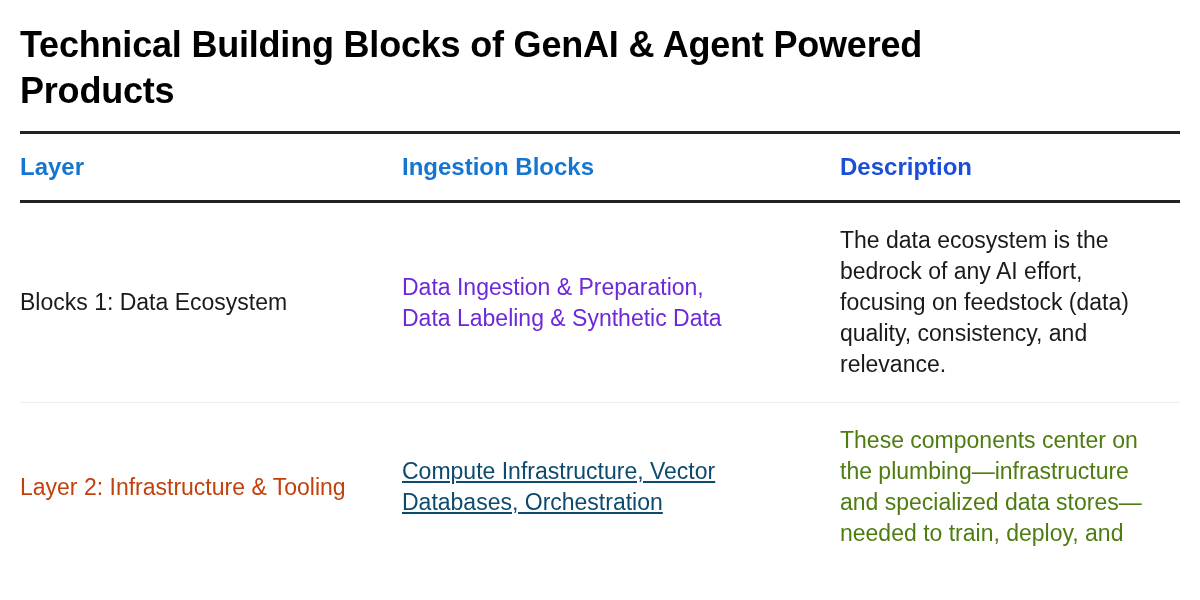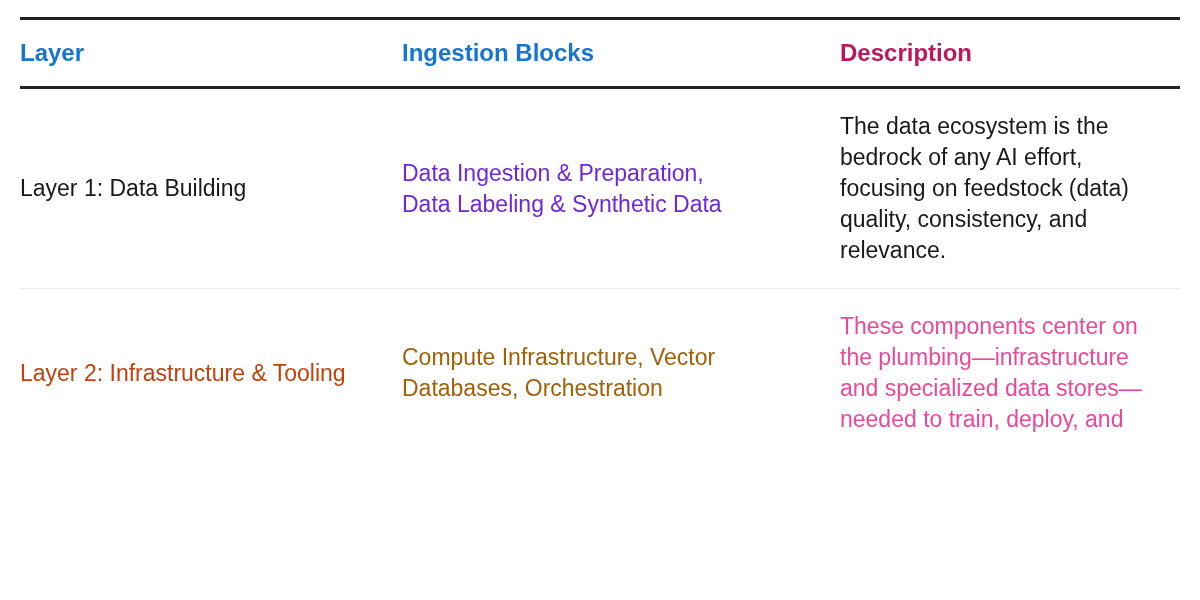--- a/index.html
+++ b/index.html
@@ -90,60 +90,61 @@
   .cell-text {
     display: block;
     white-space: pre-line;
   }
 </style>
 </head>
 <body style="background: rgb(255, 255, 255);">
 
 <div class="page">
 
+  <h1 class="page-title">Technical Building Blocks of GenAI &amp; Agent Powered Products</h1>
 
   <div class="table-wrap">
     <table class="blocks-table" style="border-top-color: rgb(34, 34, 34);">
       <colgroup>
         <col class="col-layer">
         <col class="col-blocks">
         <col class="col-description">
       </colgroup>
 
       <thead>
         <tr style="border-bottom-color: rgb(34, 34, 34);">
           <th style="color: rgb(21, 117, 209);">Layer</th>
           <th style="color: rgb(21, 117, 209);">Ingestion Blocks</th>
-          <th style="color: #be185d;">Description</th>
+          <th style="color: #1d4ed8;">Description</th>
         </tr>
       </thead>
 
       <tbody>
         <tr>
           <td style="color: rgb(26, 26, 26);">
-            <span class="cell-text">Layer 1: Data Building</span>
+            <span class="cell-text">Blocks 1: Data Ecosystem</span>
           </td>
           <td style="color: #6d28d9;">
             <span class="cell-text">Data Ingestion &amp; Preparation,
 Data Labeling &amp; Synthetic Data</span>
           </td>
           <td style="color: rgb(26, 26, 26);">
             <span class="cell-text">The data ecosystem is the bedrock of any AI effort, focusing on feedstock (data) quality, consistency, and relevance.</span>
           </td>
         </tr>
 
         <tr>
           <td style="color: #c2410c; border-top-color: rgb(236, 236, 236);">
             <span class="cell-text">Layer 2: Infrastructure &amp; Tooling</span>
           </td>
-          <td style="color: #a16207; border-top-color: rgb(236, 236, 236);">
+          <td style="color: #0c4a6e; border-top-color: rgb(236, 236, 236); text-decoration: underline;">
             <span class="cell-text">Compute Infrastructure, Vector
 Databases, Orchestration</span>
           </td>
-          <td style="color: #ec4899; border-top-color: rgb(236, 236, 236);">
+          <td style="color: #4d7c0f; border-top-color: rgb(236, 236, 236);">
             <span class="cell-text">These components center on the plumbing—infrastructure and specialized data stores—needed to train, deploy, and</span>
           </td>
         </tr>
       </tbody>
     </table>
   </div>
 
 </div>
 
 </body></html>

